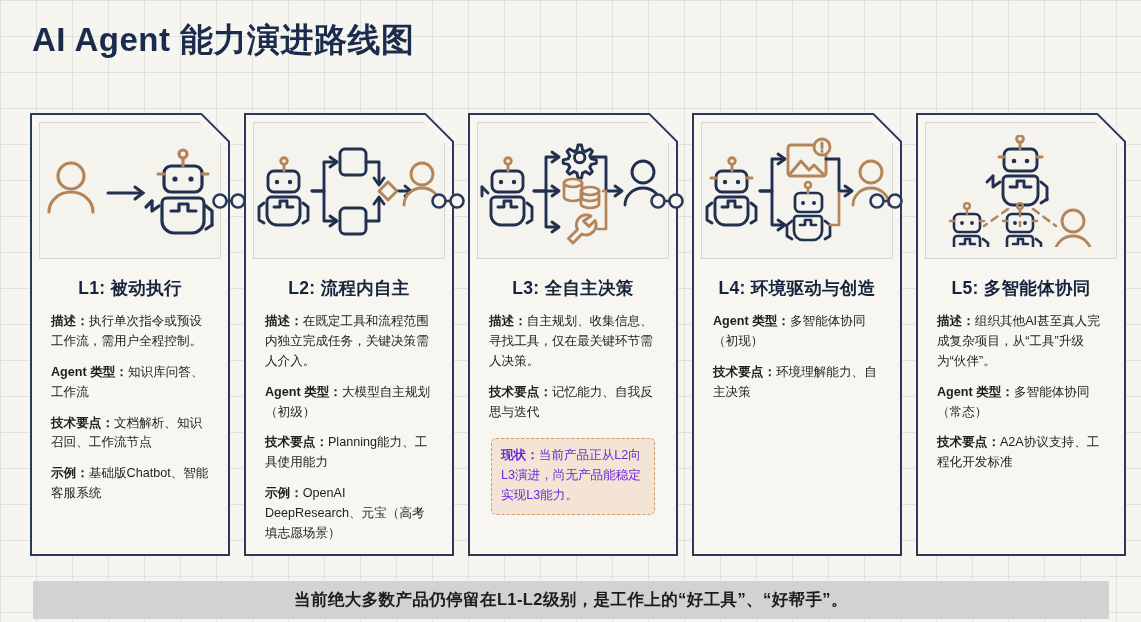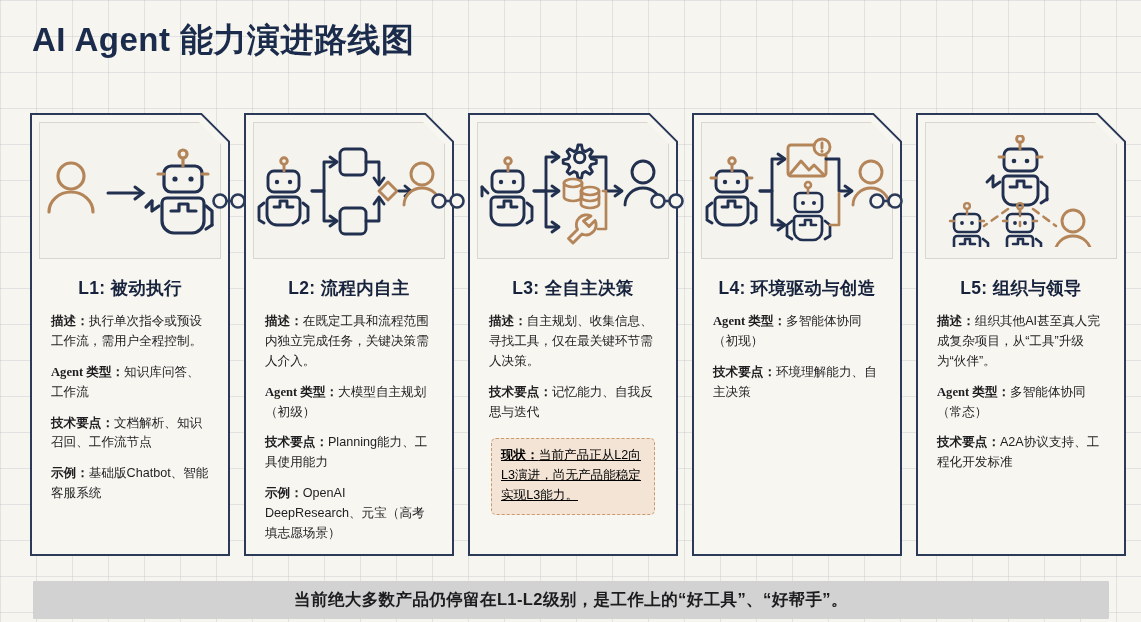--- a/index.html
+++ b/index.html
@@ -102,33 +102,32 @@
     padding: 0 12px;
     flex: 1;
   }
 
   .field {
     font-size: 12.6px;
     line-height: 1.58;
     color: #1e1e20;
     margin-bottom: 11px;
   }
-  .field .k { font-weight: bold; font-family: Liberation Serif, serif; }
+  .field .k { font-weight: bold; }
 
   
   .note-box {
     margin: 16px 2px 0 2px;
     padding: 7px 9px 8px 9px;
     background: #f3e4d6;
     border: 1.5px dashed #c99a6d;
     border-radius: 5px;
     font-size: 12.6px;
     line-height: 1.58;
-    color: #000000;
-    text-decoration: underline;
+    color: #6d28d9;
   }
   .note-box .k { font-weight: bold; }
 
   
   .connector {
     position: absolute;
     top: 192px;
     width: 36px;
     height: 18px;
     z-index: 5;
@@ -450,21 +449,21 @@
             <path d="M81 86 h-4"></path>
               <path d="M107 86 h4"></path>
           </g>
 
           <g fill="none" stroke="#b5855a" stroke-width="2.9" stroke-linecap="round" stroke-linejoin="round">
             <circle cx="147" cy="86" r="11"></circle>
             <path d="M129 118 a18 17 0 0 1 36 0"></path>
           </g>
         </svg>
       </div>
-      <div class="card-title">L5: 组织与领导</div>
+      <div class="card-title">L5: 多智能体协同</div>
       <div class="card-body">
         <div class="field"><span class="k">描述：</span><span>组织其他AI甚至真人完成复杂项目，从“工具”升级为“伙伴”。</span></div>
         <div class="field"><span class="k">Agent 类型：</span><span>多智能体协同（常态）</span></div>
         <div class="field"><span class="k">技术要点：</span><span>A2A协议支持、工程化开发标准</span></div>
       </div>
     </div>
   </div>
 
 </div>
 

